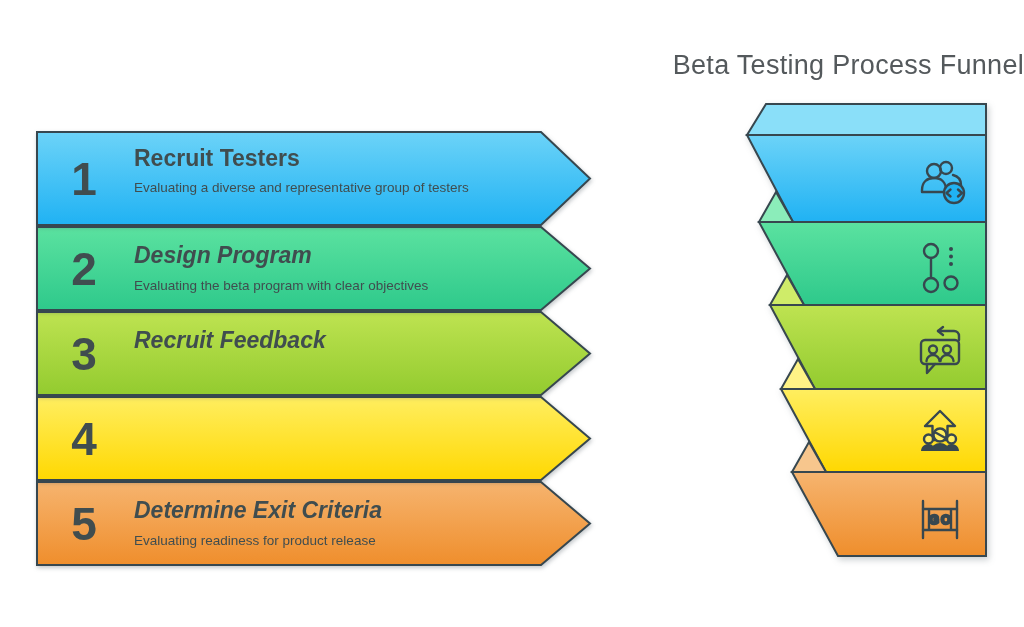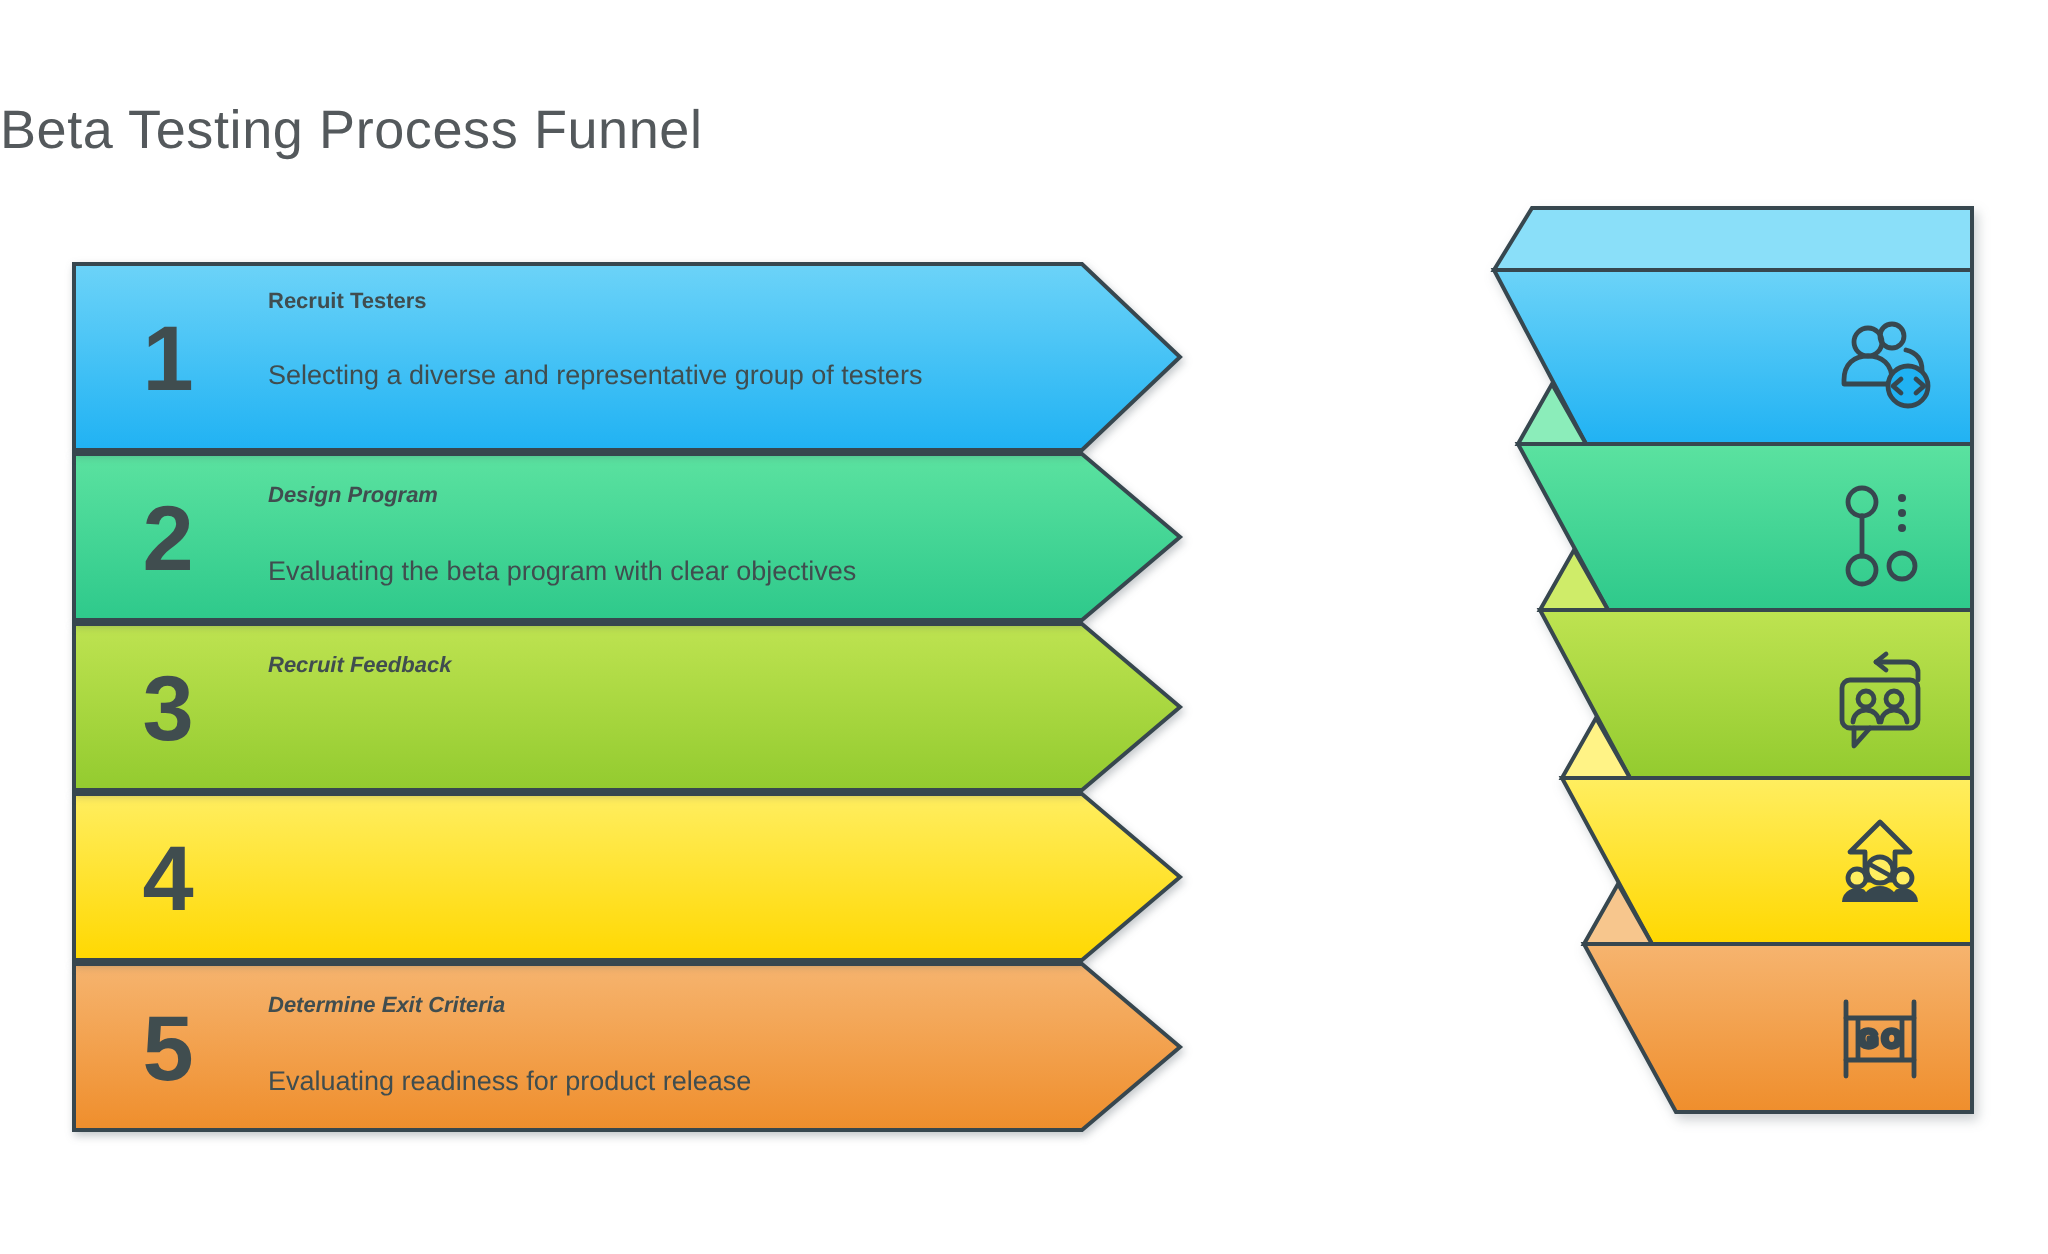--- a/index.html
+++ b/index.html
@@ -2,21 +2,21 @@
 <html style="--background: #FFFFFF; --stroke: #37474F; --text: #404D4F; --title: #54595C;"><head>
 <meta charset="utf-8">
 <style>
   * { margin:0; padding:0; box-sizing:border-box; }
   html,body { width:1024px; height:627px; }
   body { background:var(--background,#fff); font-family:"Liberation Sans", sans-serif; overflow:hidden; }
   #canvas { position:relative; width:1024px; height:627px; background:var(--background,#fff); }
 
   .page-title {
     position:absolute; top:50px; left:0; width:1024px;
-    text-align:left; font-size:27px; font-weight:500;
+    text-align:right; font-size:27px; font-weight:500;
     color:var(--title,#54595C); letter-spacing:.3px;
   }
 
   .step-row { position:absolute; left:36px; width:556px; }
   .step-row.r1 { z-index:6; }
   .step-row.r2 { z-index:5; }
   .step-row.r3 { z-index:4; }
   .step-row.r4 { z-index:3; }
   .step-row.r5 { z-index:2; }
 
@@ -26,21 +26,21 @@
     stroke:var(--stroke,#37474F); stroke-width:2; stroke-linejoin:miter;
   }
 
   .step-number {
     position:absolute; left:20px; top:0; width:56px; height:100%;
     display:flex; align-items:center; justify-content:center;
     font-size:46px; font-weight:bold; color:var(--text,#404D4F);
   }
   .step-title {
     position:absolute; left:98px; top:14px;
-    font-size:11px; font-weight:bold; color:var(--text,#404D4F);
+    font-size:23px; font-weight:bold; color:var(--text,#404D4F);
   }
   .step-desc {
     position:absolute; left:98px; top:47px; max-width:338px;
     font-size:13.5px; line-height:19px; color:var(--text,#404D4F);
   }
   .step-row.short .step-title { top:16px;font-style:italic; }
   .step-row.short .step-desc  { top:50px; }
 
   .ribbon-wrap { position:absolute; left:740px; top:96px; width:252px; height:468px; }
   .ribbon-svg { overflow:visible; filter:drop-shadow(2px 3px 3px rgba(55,71,79,.25)); }
@@ -81,21 +81,21 @@
   </svg>
 
   <div class="page-title">Beta Testing Process Funnel</div>
 
   <div class="step-row r1" style="top:131px;height:95px">
     <svg class="arrow-svg" width="556" height="95" viewBox="0 0 556 95">
       <polygon points="1,1 505,1 554,47.5 505,94 1,94" fill="url(#g0)"></polygon>
     </svg>
     <div class="step-number">1</div>
     <div class="step-title">Recruit Testers</div>
-    <div class="step-desc">Selecting a diverse and representative group of testers</div>
+    <div class="step-desc">Evaluating a diverse and representative group of testers</div>
   </div>
 
   <div class="step-row r2 short" style="top:226px;height:85px">
     <svg class="arrow-svg" width="556" height="85" viewBox="0 0 556 85">
       <polygon points="1,1 505,1 554,42.5 505,84 1,84" fill="url(#g1)"></polygon>
     </svg>
     <div class="step-number">2</div>
     <div class="step-title">Design Program</div>
     <div class="step-desc">Evaluating the beta program with clear objectives</div>
   </div>

